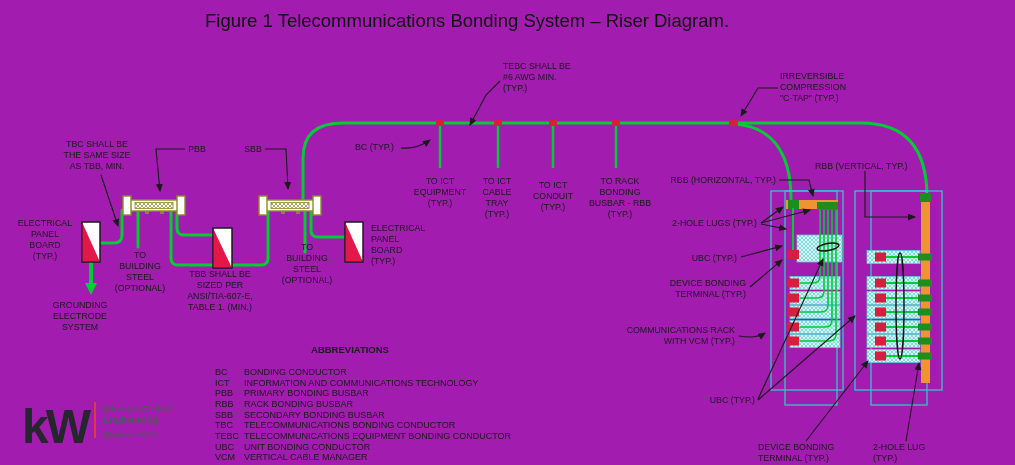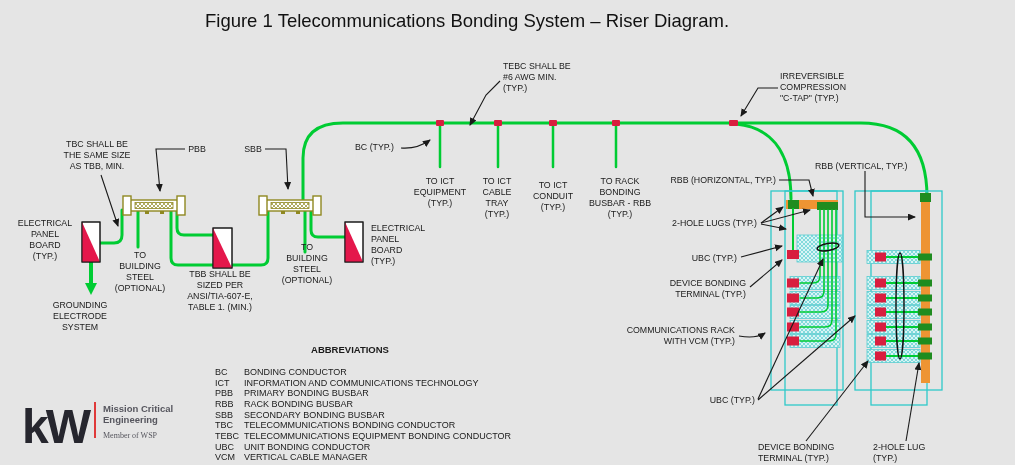--- a/index.html
+++ b/index.html
@@ -1,16 +1,16 @@
 <!DOCTYPE html>
 <html><head>
 <meta charset="utf-8">
 <style>
   html,body{margin:0;padding:0;background:#ffffff;}
-  #canvas{position:relative;width:1015px;height:465px;background:#e5e5e5;overflow:hidden;
+  #canvas{position:relative;width:1015px;height:465px;background:#a21caf;overflow:hidden;
           font-family:"Liberation Sans",sans-serif;}
   svg{position:absolute;top:0;left:0;}
   svg text{font-family:"Liberation Sans",sans-serif;fill:#1a1a1a;}
   .lbl{font-size:8.8px;}
   .abbr{font-size:9px;}
   .abbrTitle{font-size:9.5px;font-weight:bold;}
   .title{font-size:18.5px;fill:#111;}
   .kw{font-size:48px;font-weight:800;fill:#26262e;letter-spacing:-3px;}
   .logoTxt{font-size:9.5px;font-weight:bold;fill:#56565e;}
   .logoSub{font-size:8px;fill:#56565e;font-family:"Liberation Serif",serif;}

